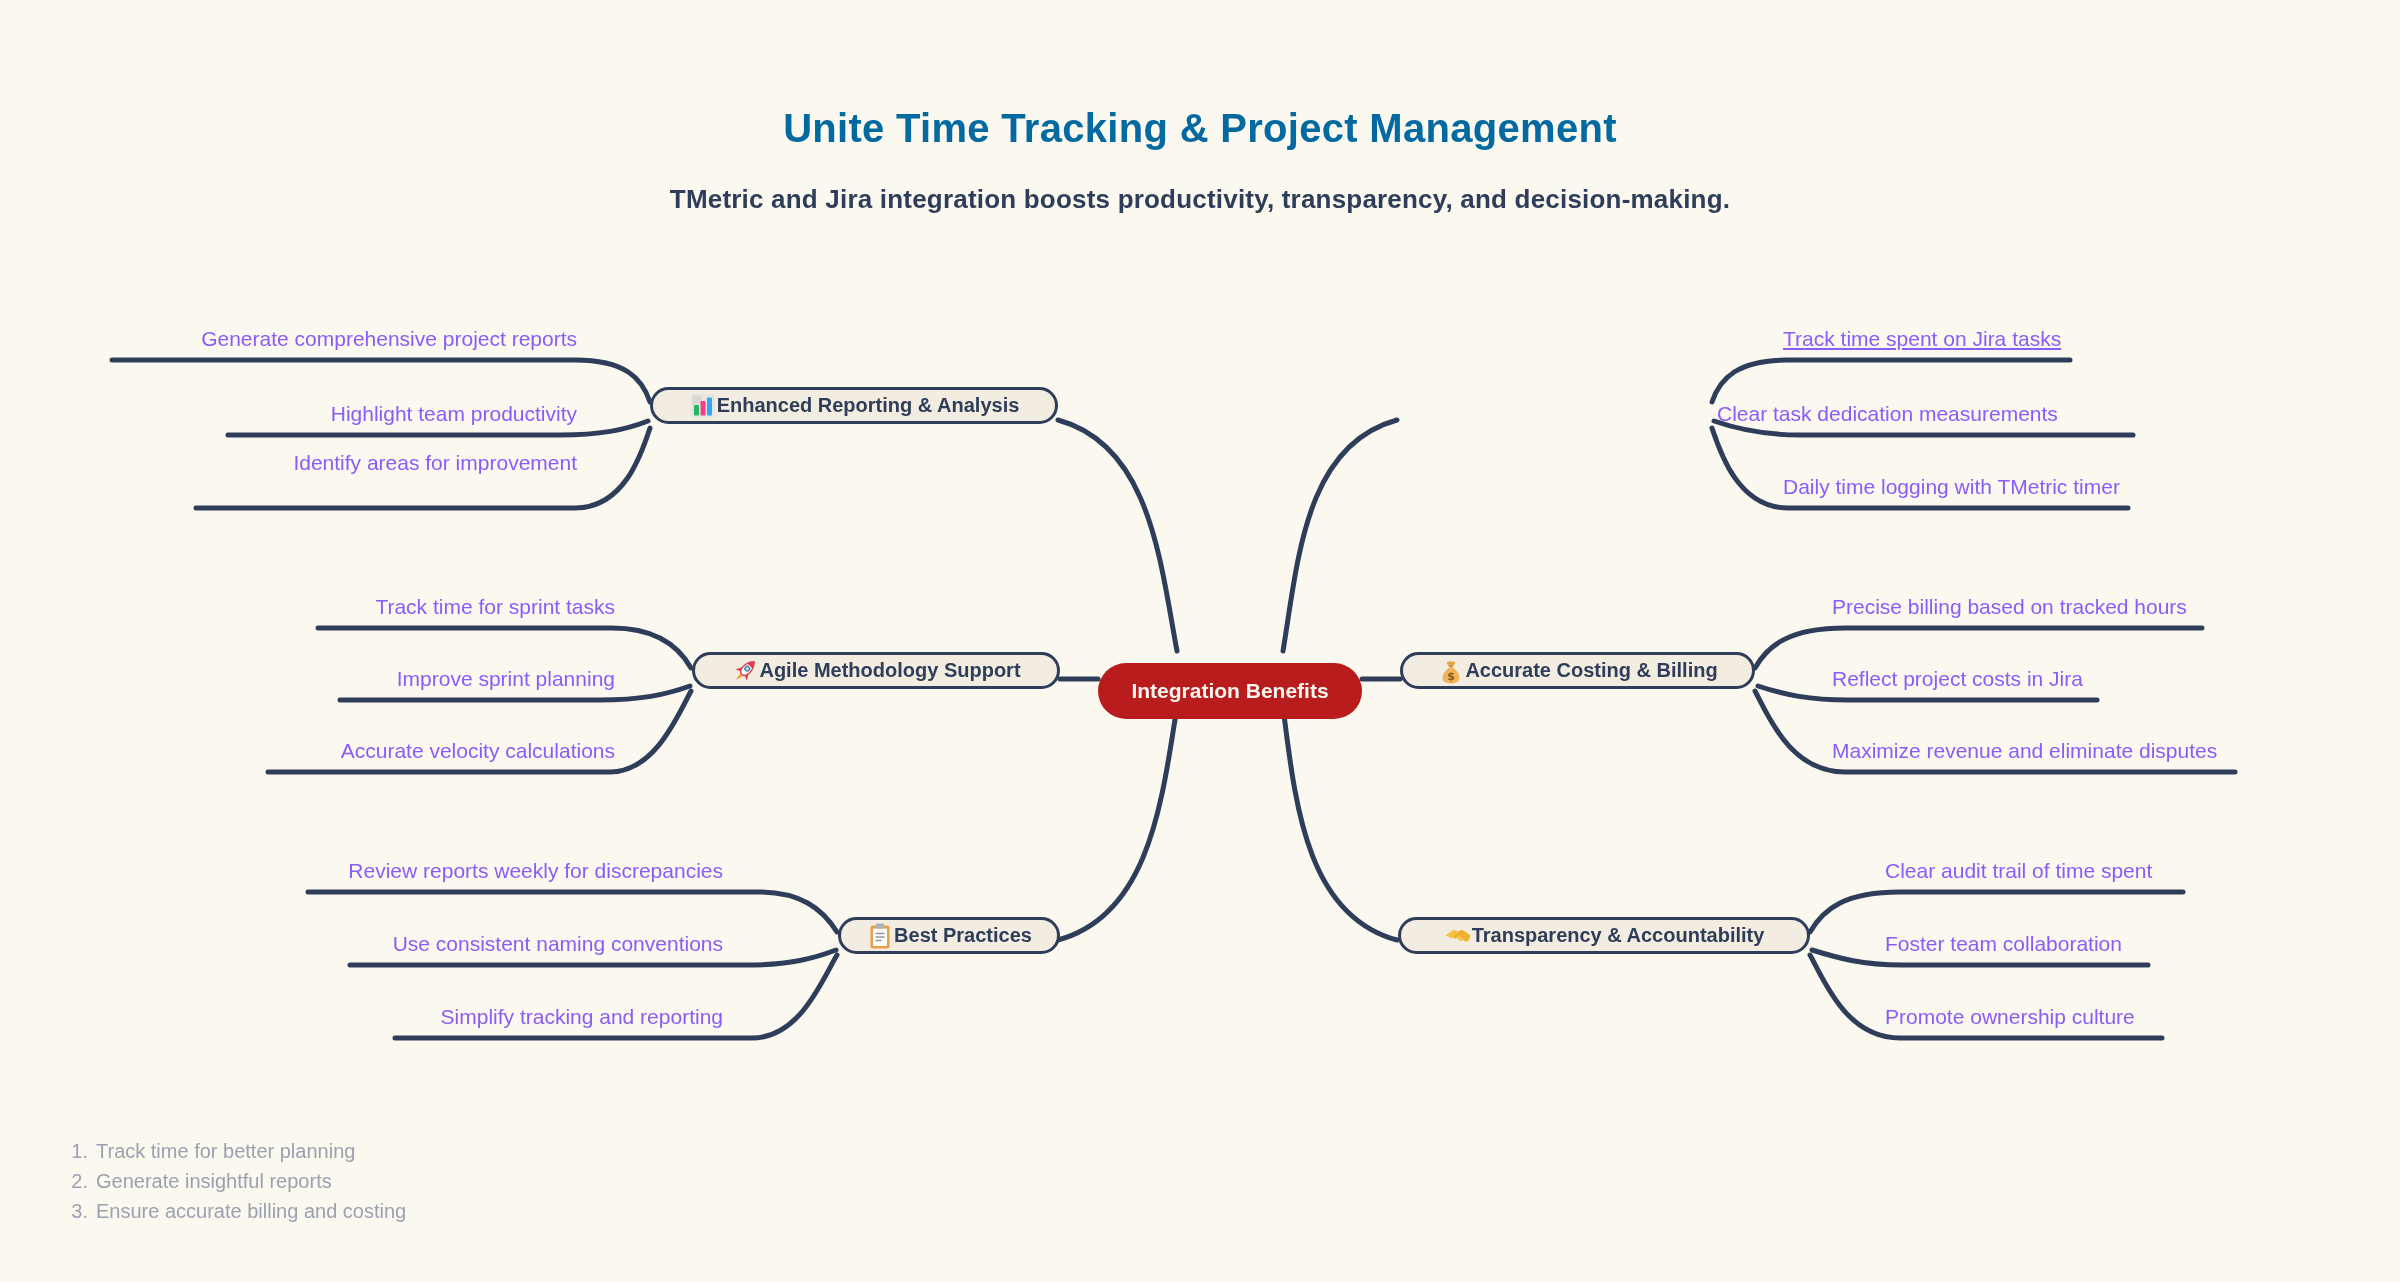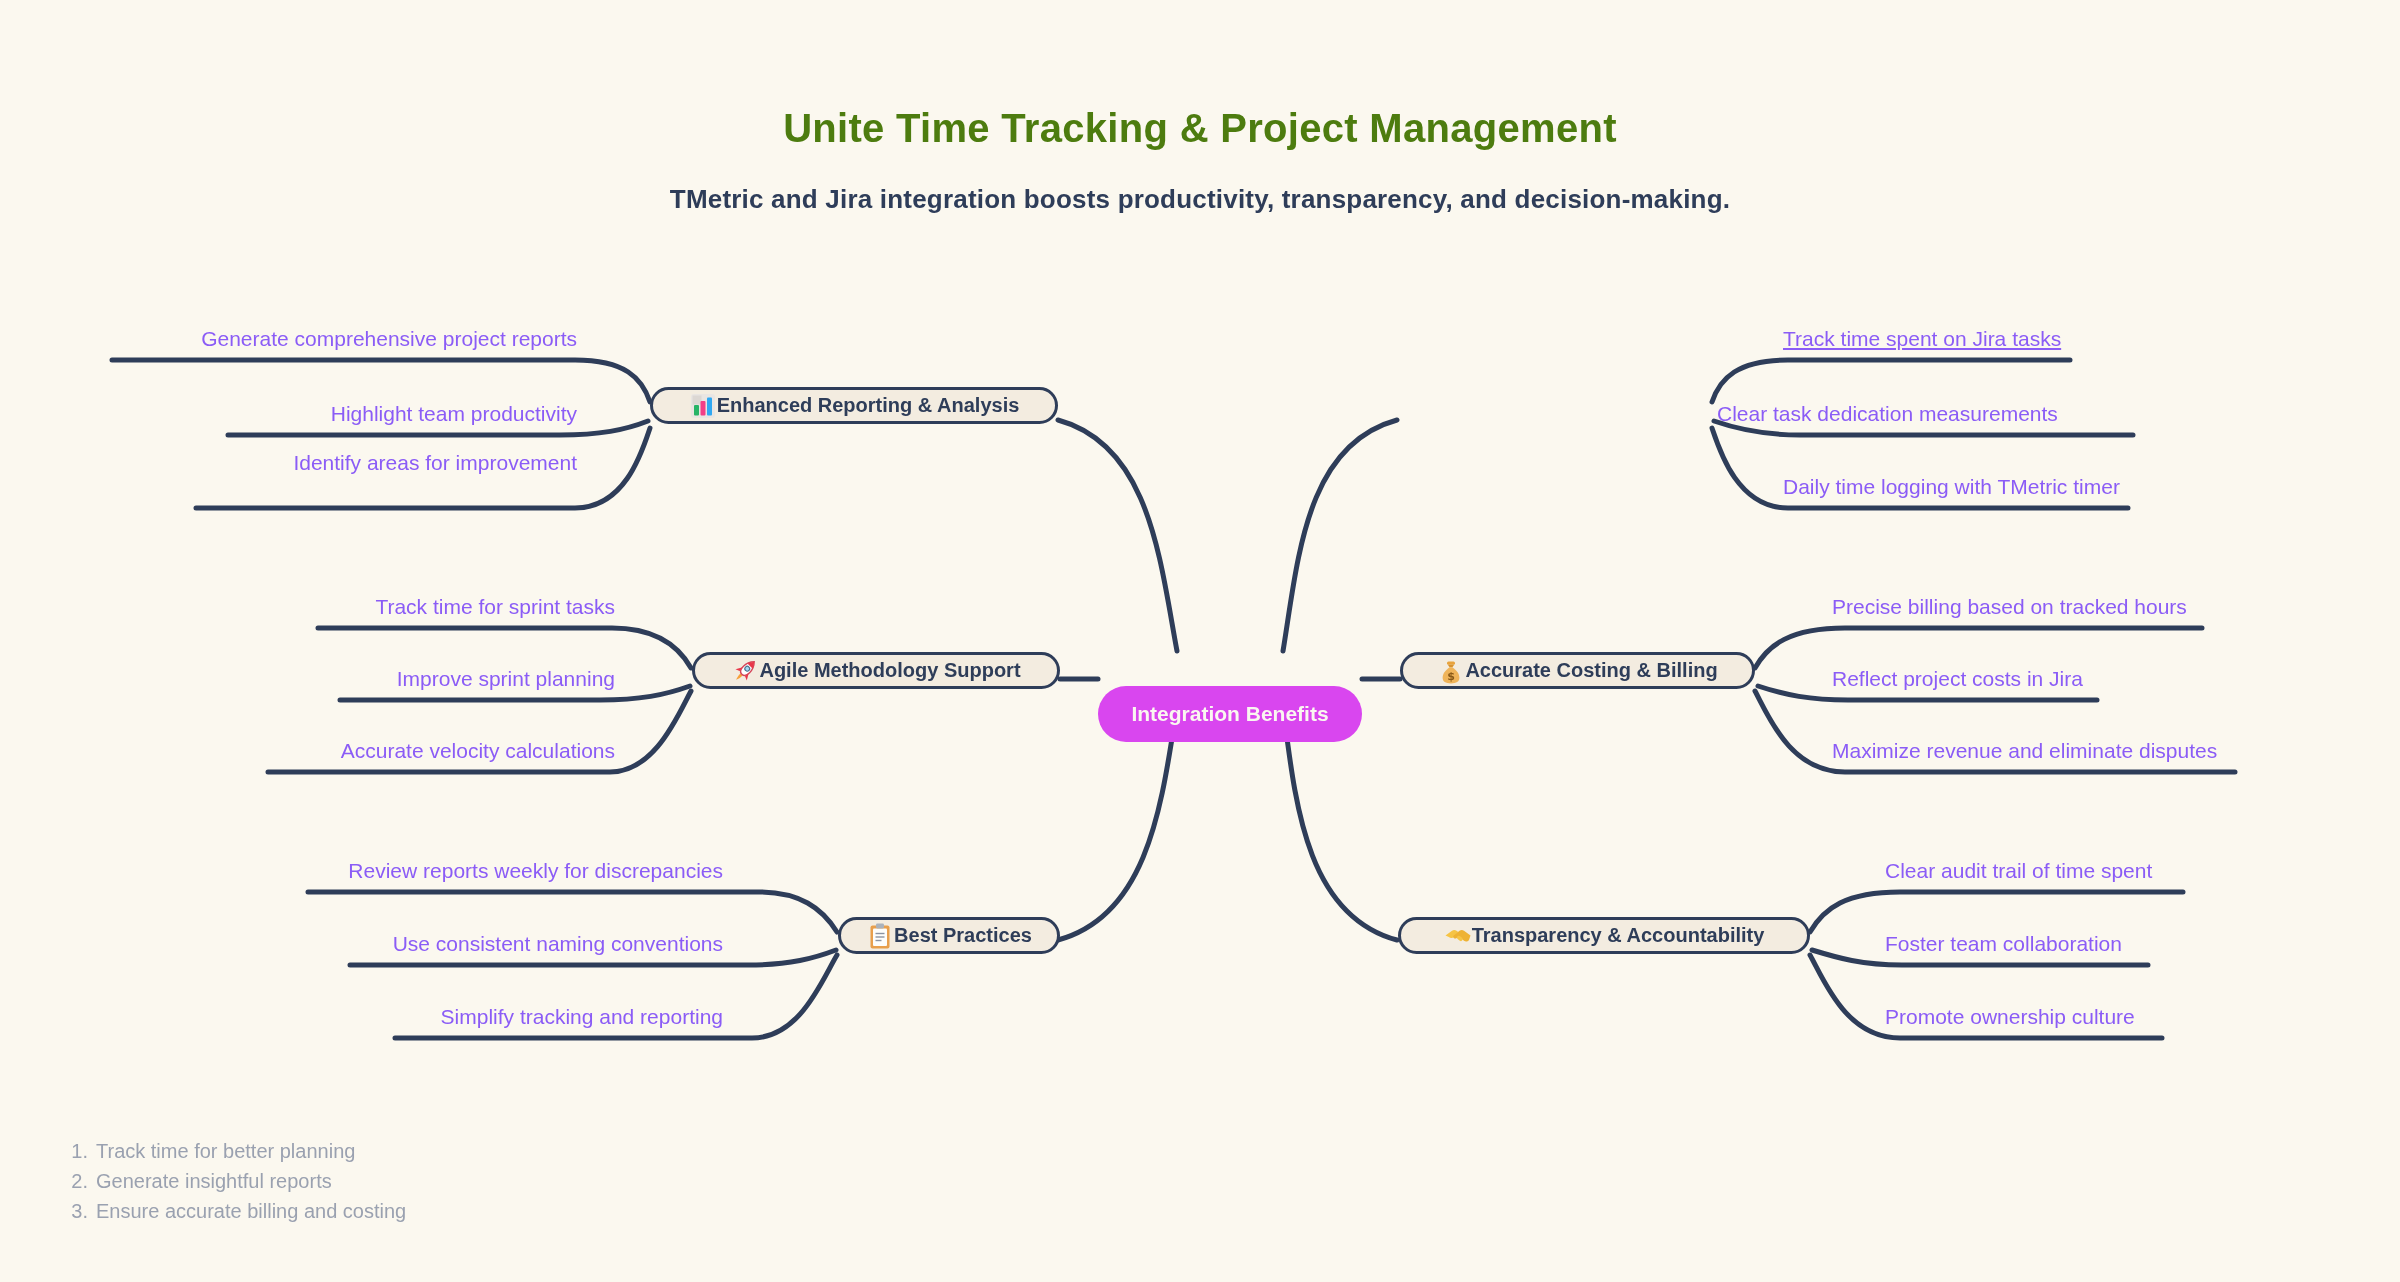--- a/index.html
+++ b/index.html
@@ -9,21 +9,21 @@
   }
   .canvas{
     position:relative;
     width:2400px;height:1282px;
     background:#FBF8EF;
     overflow:hidden;
     color:#2E3D59;
   }
   .title{
     position:absolute;top:106px;left:0;width:2400px;
-    text-align:center;font-size:40px;font-weight:700;color:#4d7c0f;
+    text-align:center;font-size:40px;font-weight:700;color:#0369a1;
     letter-spacing:.3px;
   }
   .subtitle{
     position:absolute;top:184px;left:0;width:2400px;
     text-align:center;font-size:26px;font-weight:700;color:#2E3D59;
     letter-spacing:.2px;
   }
   svg.wires{position:absolute;left:0;top:0;}
   .pill{
     position:absolute;
@@ -32,22 +32,22 @@
     border:3.5px solid #2E3D59;
     border-radius:30px;
     height:37px;box-sizing:border-box;
     padding:0 12px;
     font-size:20px;font-weight:700;color:#2E3D59;
     white-space:nowrap;
   }
   .pill .nicon{width:28px;height:28px;flex:0 0 auto;}
   .center-pill{
     position:absolute;
-    left:1098px;top:686px;width:264px;height:56px;box-sizing:border-box;
-    background:#d946ef;color:#FAF7F0;
+    left:1098px;top:663px;width:264px;height:56px;box-sizing:border-box;
+    background:#b91c1c;color:#FAF7F0;
     border-radius:30px;
     display:flex;align-items:center;justify-content:center;
     font-size:21px;font-weight:700;white-space:nowrap;
   }
   .leaf{
     position:absolute;height:30px;line-height:30px;
     font-size:21px;color:#8b5cf6;white-space:nowrap;
   }
   .leaf.l{text-align:right;}
   .notes{position:absolute;left:58px;top:1136px;color:#9AA1B0;font-size:20px;}

